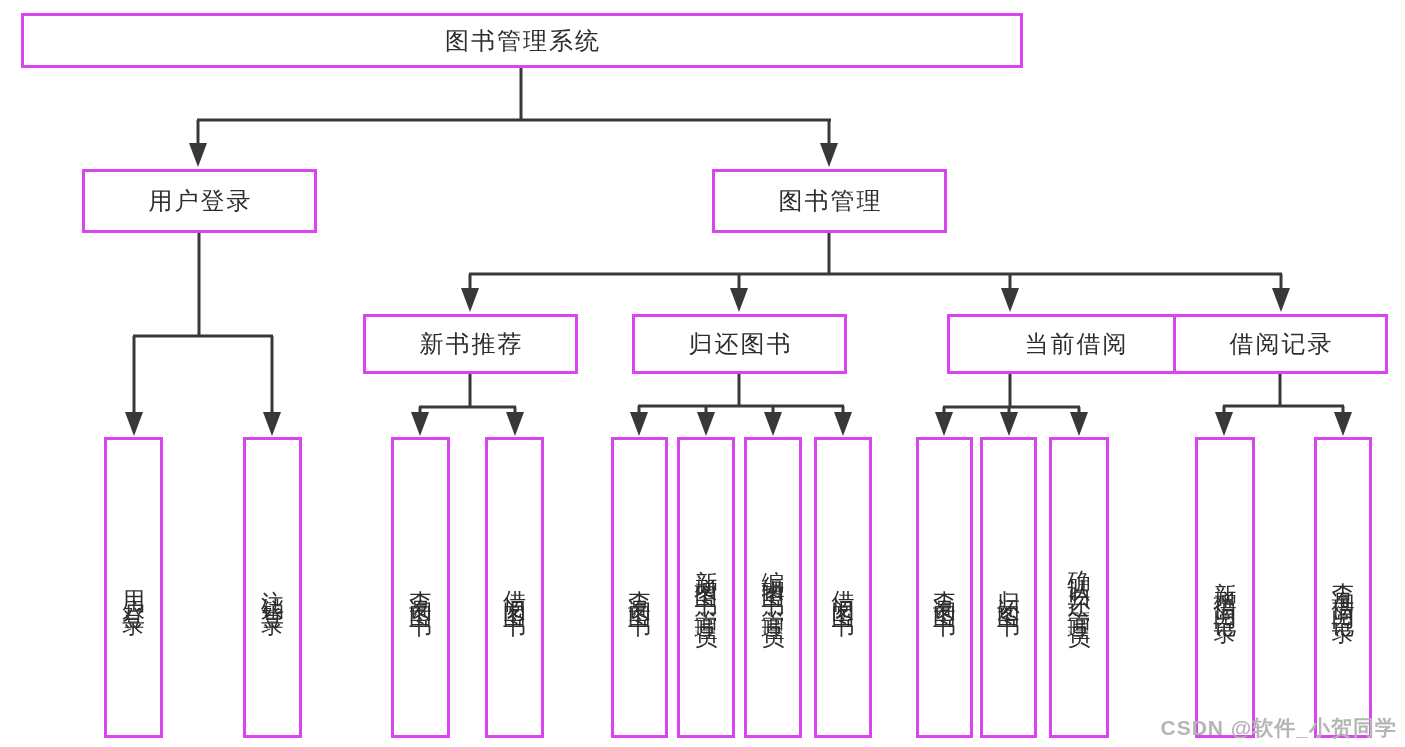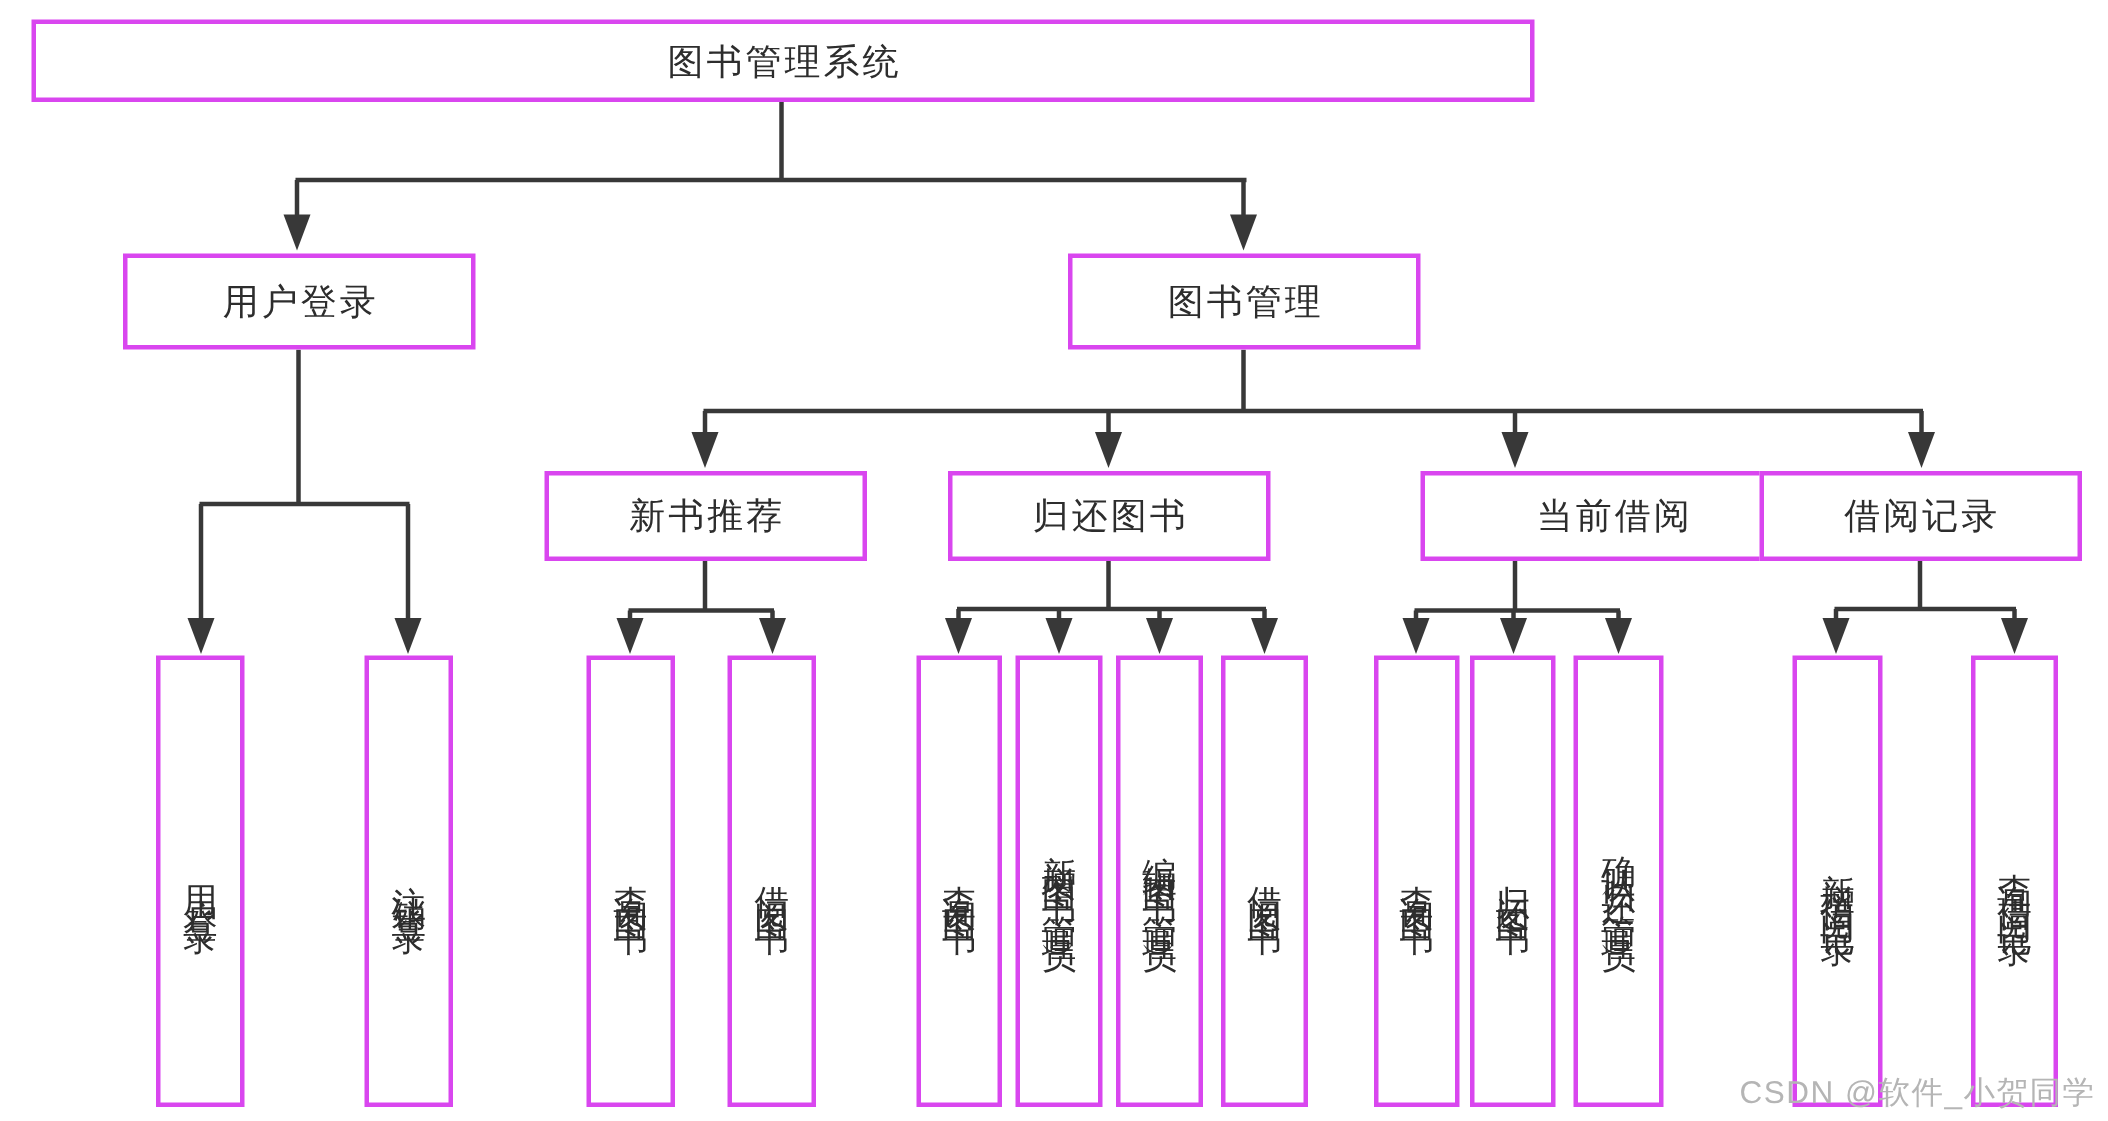--- a/index.html
+++ b/index.html
@@ -54,20 +54,21 @@
   }
   #watermark {
     position: absolute;
     right: 8px;
     top: 714px;
     font-size: 21px;
     color: #b5b5b5;
     letter-spacing: 1px;
     white-space: nowrap;
     z-index: 3;
+    font-weight: bold;
   }
 </style>
 </head>
 <body>
 
 <div id="stage">
 
   <svg id="wires" width="1405" height="747" viewBox="0 0 1405 747">
 
     <g>

